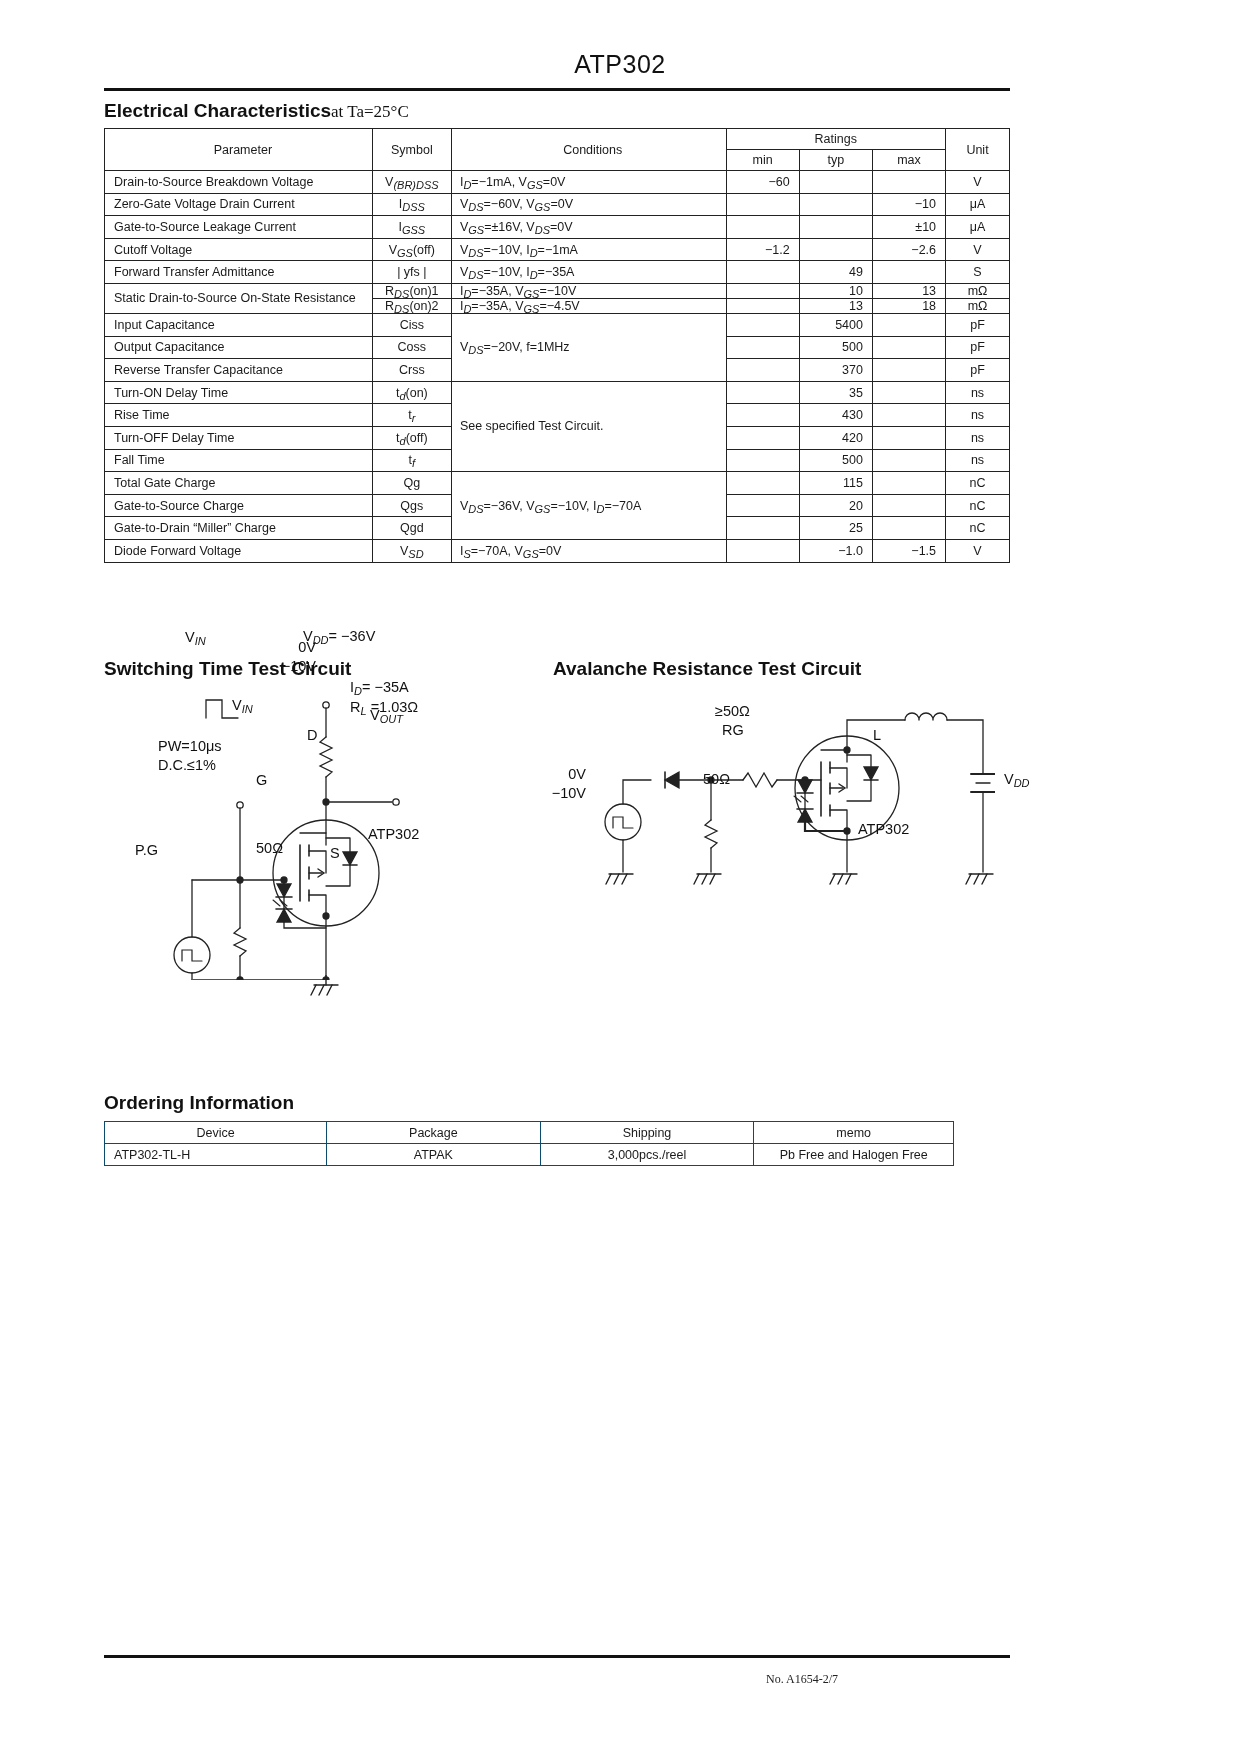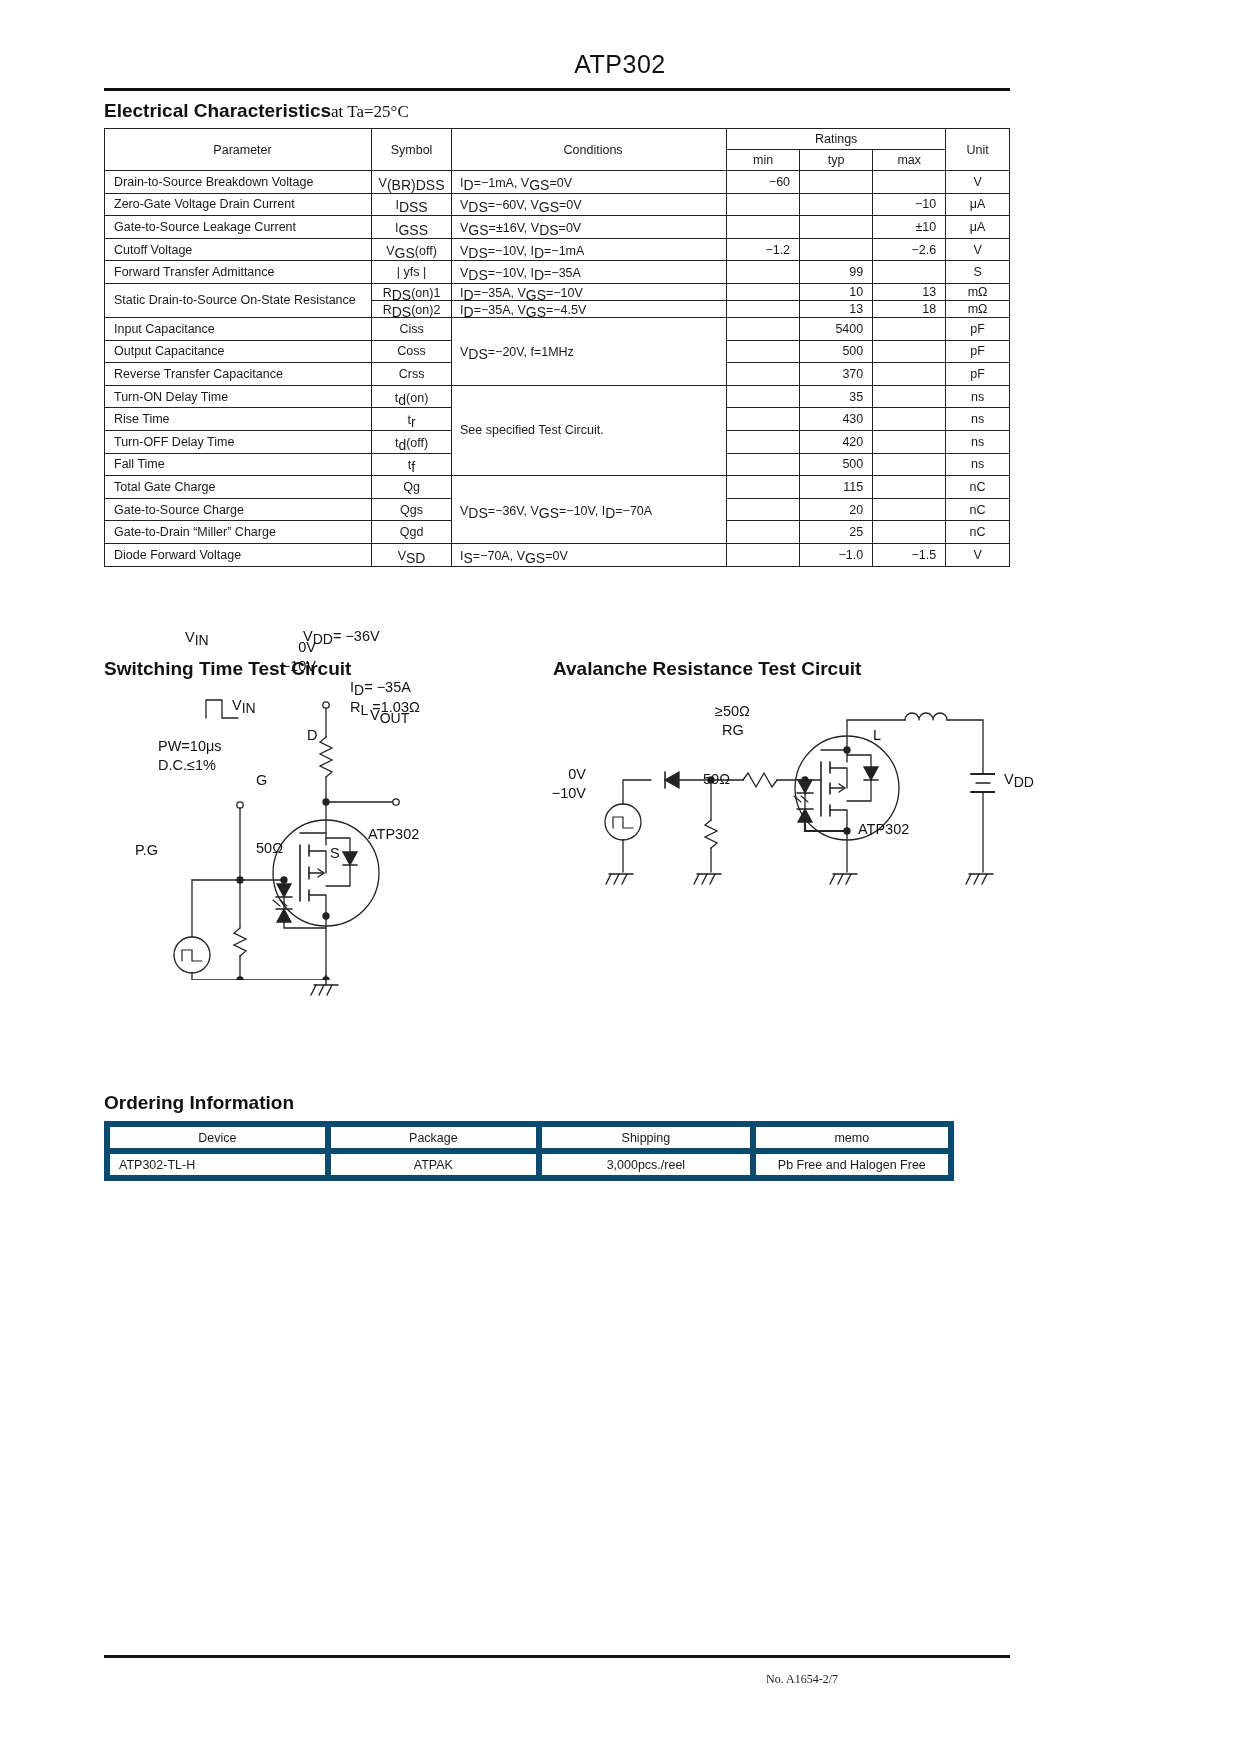--- a/index.html
+++ b/index.html
@@ -23,26 +23,26 @@
   table{border-collapse:collapse;}
   .ec{position:absolute;left:104px;top:128px;width:906px;font-size:12.5px;padding-left:16px;}
   .ec td,.ec th{border:1px solid #222;padding:0;font-weight:normal;color:#1a1a1a;}
   .ec .pm{width:272px;height:21.6px;padding-left:9px;text-align:left;}
   .ec .sym{width:80px;text-align:center;}
   .ec .cond{width:272px;padding-left:8px;text-align:left;}
   .ec .num{width:66px;text-align:right;padding-right:9px;}
   .ec .unit{width:66px;text-align:center;}
   .ec .hd{text-align:center;height:20px;}
   .ec .rat{text-align:center;}
-  sub{font-size:14px;vertical-align:baseline;position:relative;top:3px;}
+  sub{font-size:11px;vertical-align:baseline;position:relative;top:3px;font-style:italic;}
   .sym span,.cond span{white-space:nowrap;}
 
   
   .ord{position:absolute;left:104px;top:1121px;width:850px;font-size:12.5px;}
-  .ord td{border:6px solid #0c4a6e;height:21px;text-align:center;padding:0;}
+  .ord td{border:1px solid #0c4a6e;height:21px;text-align:center;padding:0;}
   .ord td.l{text-align:left;padding-left:9px;}
   .ord .c0{width:216px;} .ord .c1{width:216px;}
   .ord .c2{width:216px;} .ord .c3{width:202px;}
 
   
   .cir{position:absolute;}
   .lbl{position:absolute;font-size:14.5px;white-space:nowrap;color:#111;}
 </style>
 </head>
 <body>
@@ -106,21 +106,21 @@
           <td class="num">−1.2</td>
           <td class="num"></td>
           <td class="num">−2.6</td>
           <td class="unit">V</td>
         </tr>
         <tr>
           <td class="pm">Forward Transfer Admittance</td>
           <td class="sym"><span>| yfs |</span></td>
           <td class="cond"><span>V<sub>DS</sub>=−10V, I<sub>D</sub>=−35A</span></td>
           <td class="num"></td>
-          <td class="num">99</td>
+          <td class="num">49</td>
           <td class="num"></td>
           <td class="unit">S</td>
         </tr>
         <tr>
           <td class="pm" rowspan="2">Static Drain-to-Source On-State Resistance</td>
           <td class="sym"><span>R<sub>DS</sub>(on)1</span></td>
           <td class="cond"><span>I<sub>D</sub>=−35A, V<sub>GS</sub>=−10V</span></td>
           <td class="num"></td>
           <td class="num">10</td>
           <td class="num">13</td>

